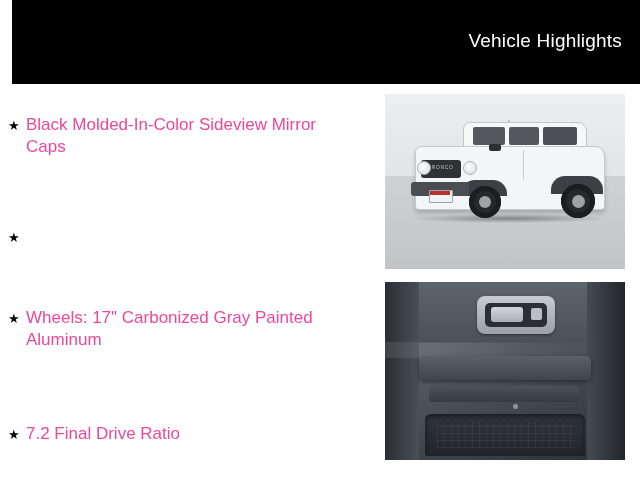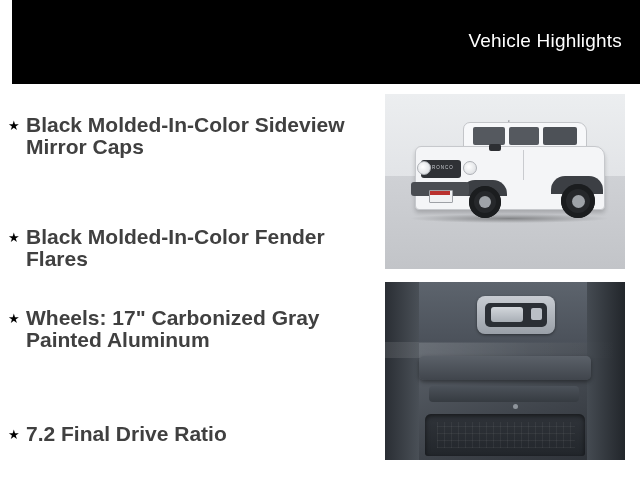--- a/index.html
+++ b/index.html
@@ -68,25 +68,24 @@
     flex: 0 0 auto;
     width: 18px;
     color: #000000;
     font-size: 13px;
     line-height: 22px;
     text-align: left;
     padding-top: 1px;
   }
   .hl-text {
     flex: 1 1 auto;
-    color: #404040;
-    font-size: 21px;
+    color: #ec4899;
+    font-size: 17px;
     line-height: 22px;
     max-width: 325px;
-    font-weight: bold;
   }
   
   .images {
     position: absolute;
     left: 385px;
     top: 0;
     width: 240px;
     height: 396px;
   }
   .photo {
@@ -347,21 +346,20 @@
 
     <div class="highlights">
 
       <div class="hl-item i0">
         <span class="hl-bullet">★</span>
         <span class="hl-text">Black Molded-In-Color Sideview Mirror Caps</span>
       </div>
 
       <div class="hl-item i1">
         <span class="hl-bullet">★</span>
-        <span class="hl-text">Black Molded-In-Color Fender Flares</span>
       </div>
 
       <div class="hl-item i2">
         <span class="hl-bullet">★</span>
         <span class="hl-text">Wheels: 17" Carbonized Gray Painted Aluminum</span>
       </div>
 
       <div class="hl-item i3">
         <span class="hl-bullet">★</span>
         <span class="hl-text">7.2 Final Drive Ratio</span>

